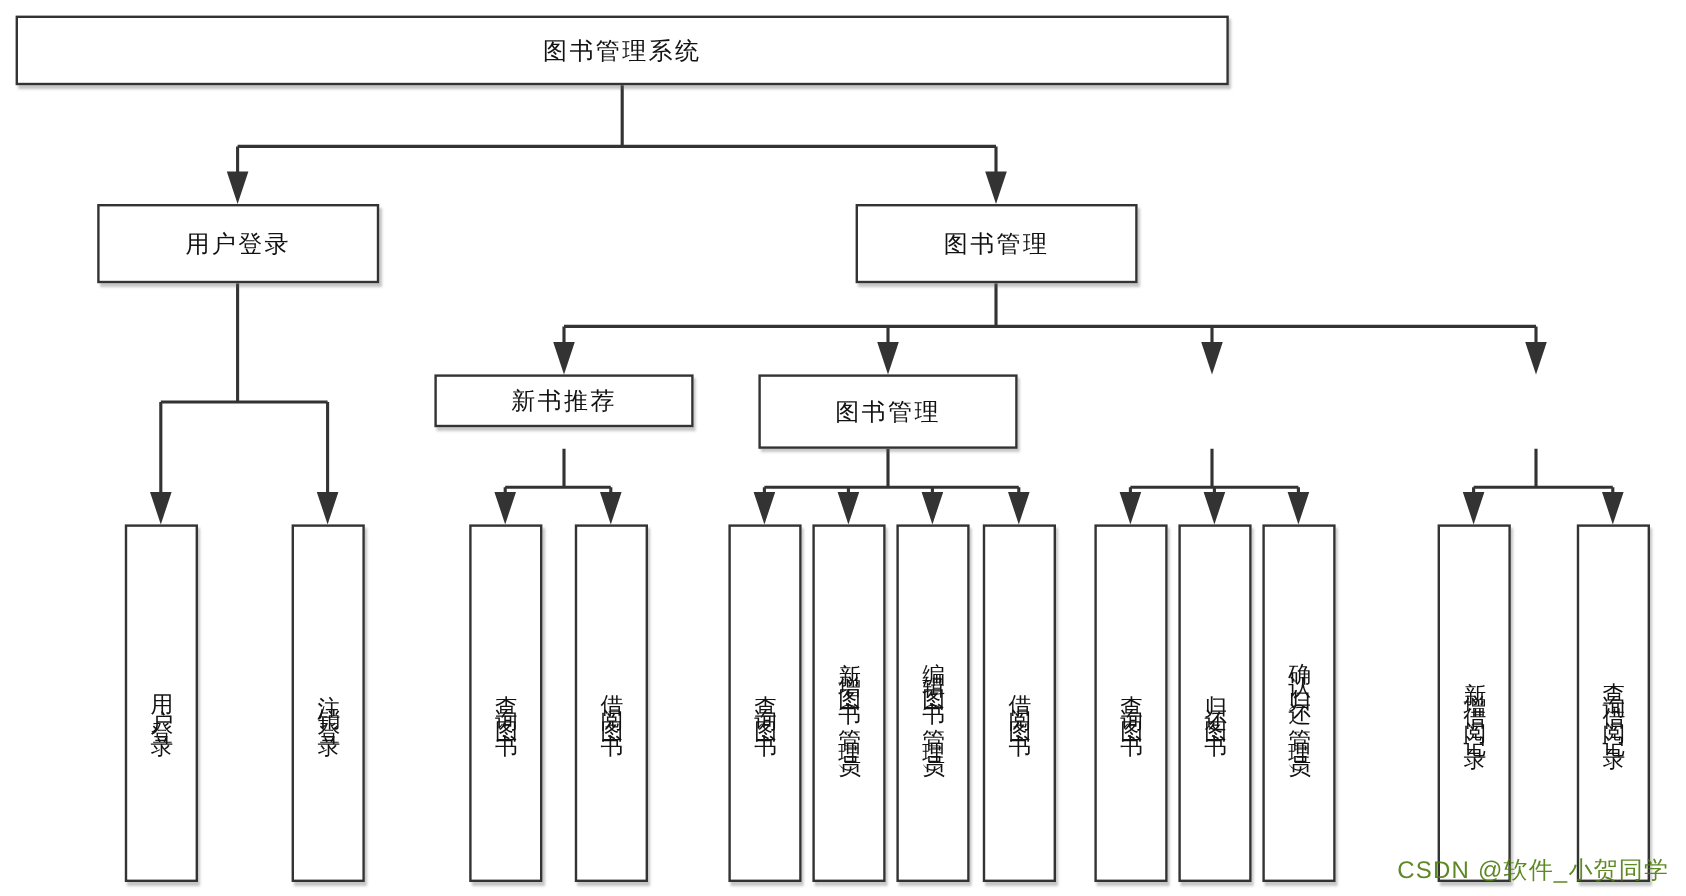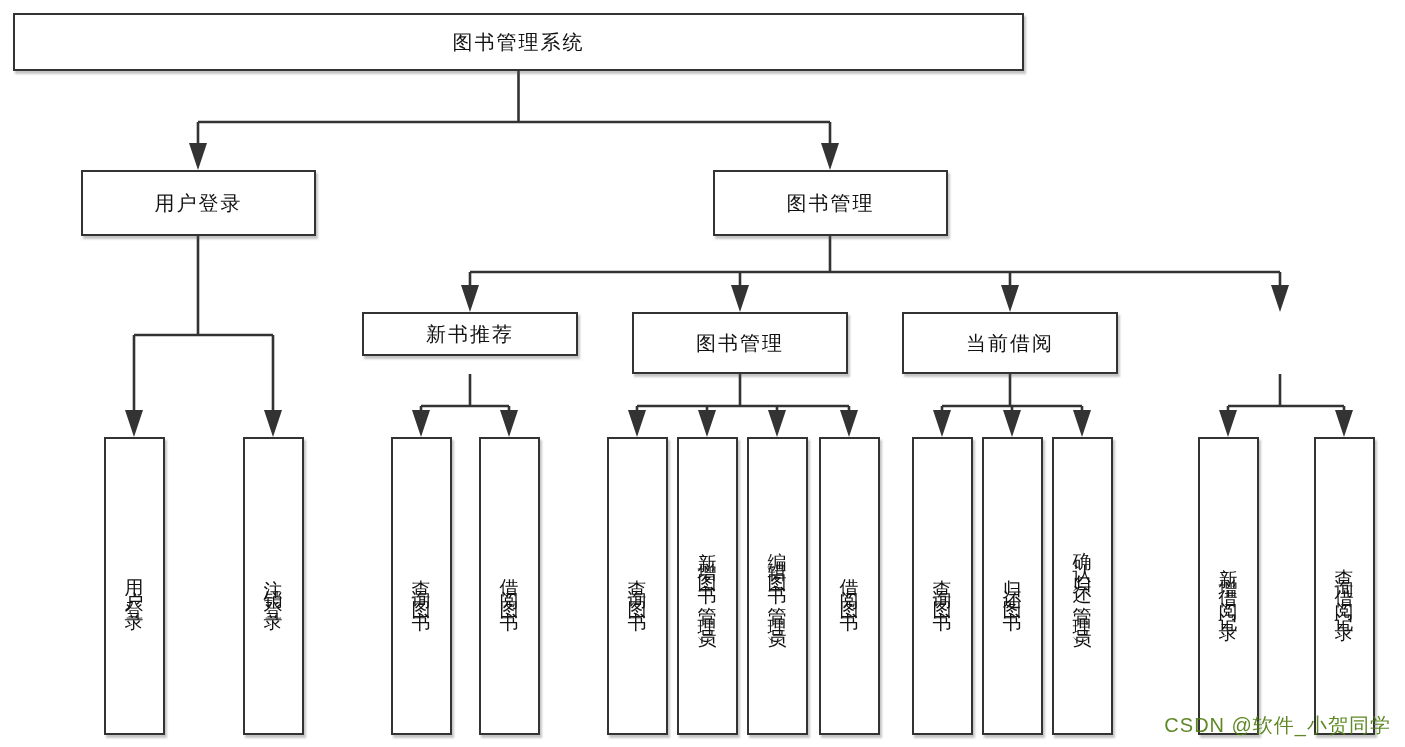--- a/index.html
+++ b/index.html
@@ -91,23 +91,20 @@
   <div class="node" style="left:713px;top:170px;width:235px;height:66px;">
     <span class="h-label">图书管理</span>
   </div>
 
   <div class="node" style="left:362px;top:312px;width:216px;height:44px;">
     <span class="h-label">新书推荐</span>
   </div>
   <div class="node" style="left:632px;top:312px;width:216px;height:62px;">
     <span class="h-label">图书管理</span>
   </div>
-  <div class="node" style="left:902px;top:312px;width:216px;height:62px;">
-    <span class="h-label">当前借阅</span>
-  </div>
 
   <div class="node" style="left:104px;top:437px;width:61px;height:298px;">
     <span class="v-label">用户登录</span>
   </div>
   <div class="node" style="left:243px;top:437px;width:61px;height:298px;">
     <span class="v-label">注销登录</span>
   </div>
 
   <div class="node" style="left:391px;top:437px;width:61px;height:298px;">
     <span class="v-label">查询图书</span>

